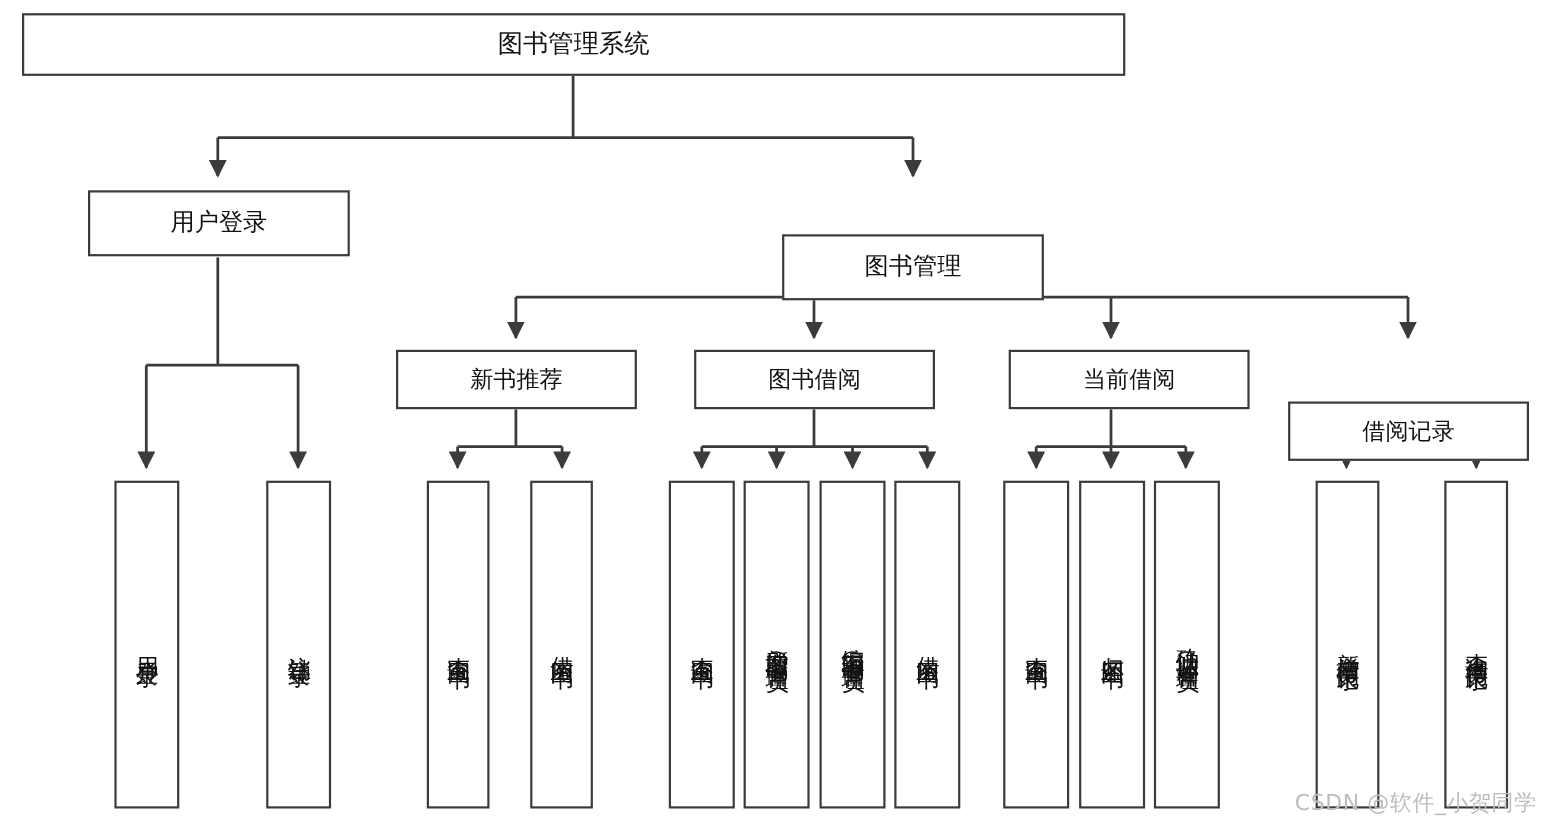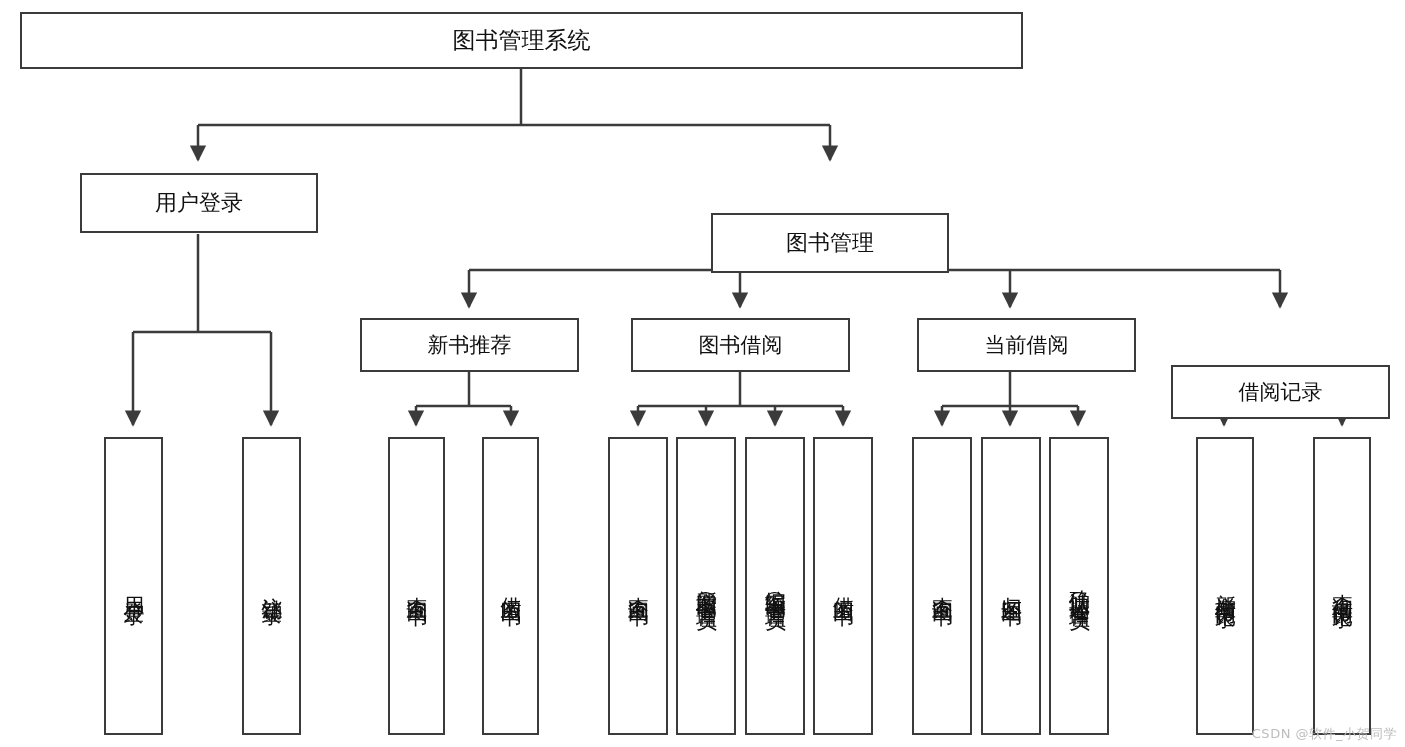--- a/index.html
+++ b/index.html
@@ -57,21 +57,21 @@
     font-size: 21px;
     letter-spacing: 3px;
     line-height: 1;
     white-space: nowrap;
     max-height: 100%;
   }
   #watermark {
     position: absolute;
     right: 8px;
     bottom: 4px;
-    font-size: 13px;
+    font-size: 20px;
     color: #bdbdbd;
     letter-spacing: 0.5px;
     z-index: 5;
     white-space: nowrap;
     font-family: "DejaVu Sans", "Liberation Sans", sans-serif;
   }
 </style>
 </head>
 <body>
 

